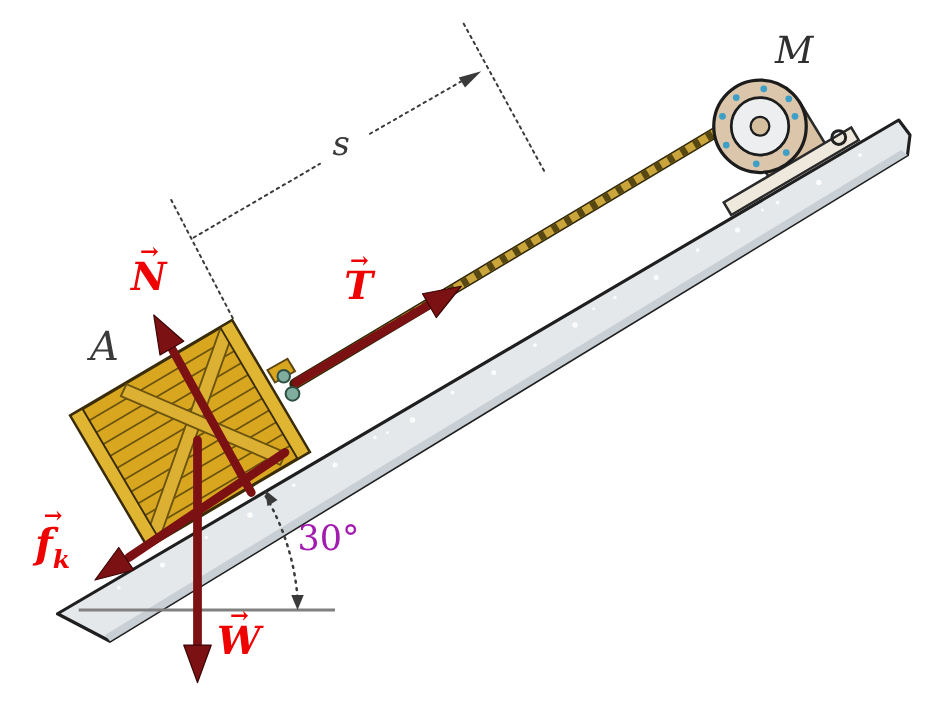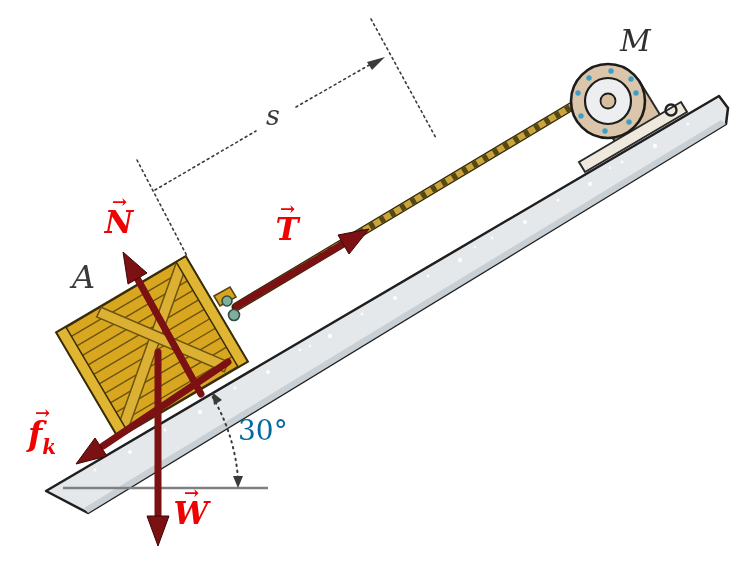--- a/index.html
+++ b/index.html
@@ -12,21 +12,21 @@
   .force-lbl{
     color:#ee0202;font-style:italic;font-weight:bold;font-size:31px;
     text-align:center;
   }
   .force-lbl .varrow{
     display:block;font-size:18px;font-weight:bold;font-style:normal;
     line-height:.55;letter-spacing:-1px;
   }
   .force-lbl sub{font-size:20px;line-height:0;vertical-align:-8px;}
   .anno-lbl{color:#3a3a3a;font-style:italic;font-size:32px;}
-  .angle-lbl{color:#0369a1;font-style:normal;font-size:28px;}
+  .angle-lbl{color:#a21caf;font-style:normal;font-size:28px;}
 </style>
 </head>
 <body>
 
 <div id="stage">
 
 <svg width="744" height="570" viewBox="0 0 744 570">
 
   <g>
     <polygon points="46,491 719,96 728,108 726,124 88,513" stroke="#1f1f1f" stroke-width="2.5" stroke-linejoin="round" fill="#e4e8eb"></polygon>

